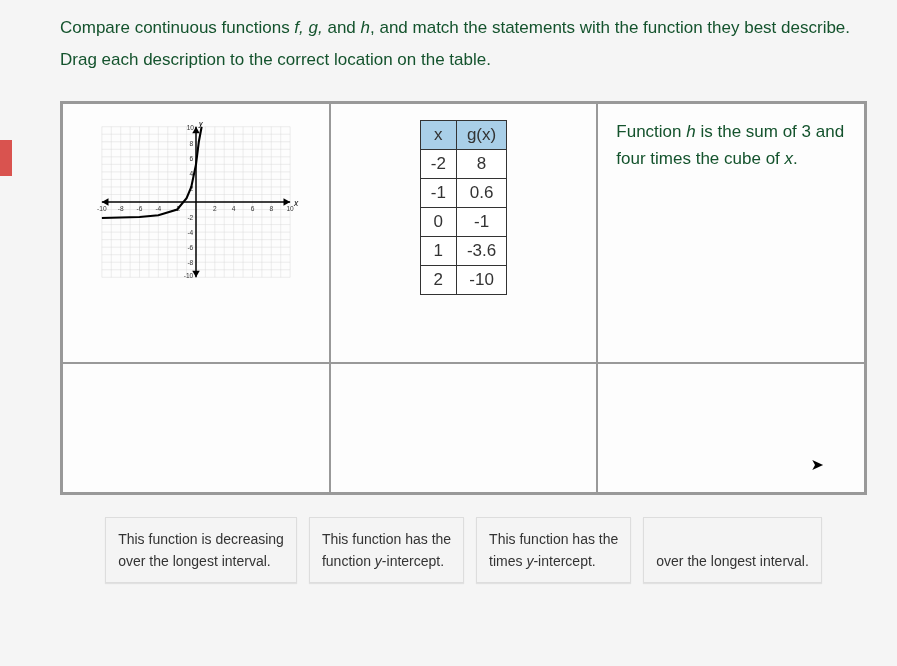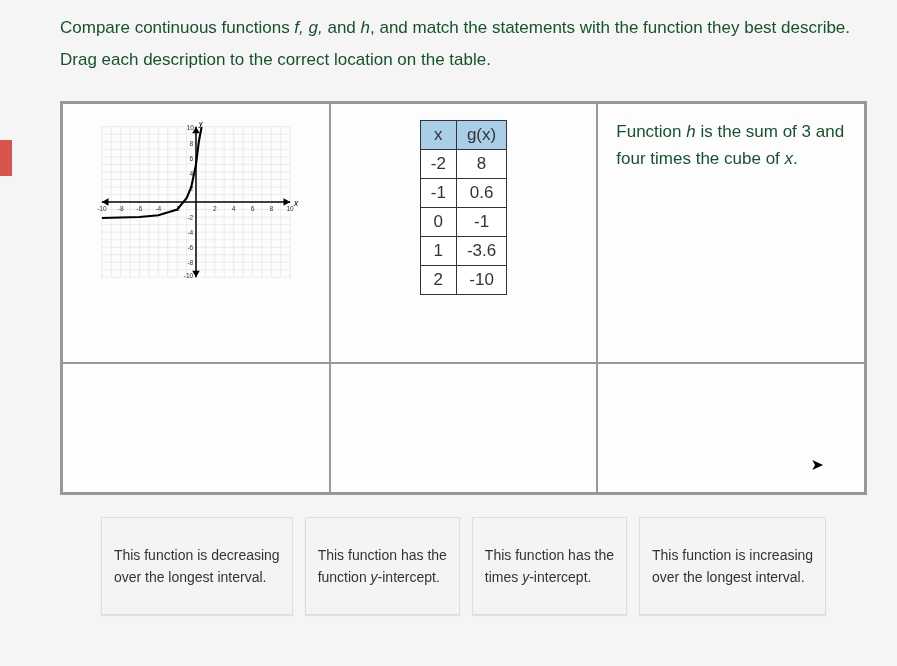--- a/index.html
+++ b/index.html
@@ -72,21 +72,21 @@
   .desc-text .fn { font-style: italic; }
   .drag-row {
     margin-top: 22px;
     display: flex;
     gap: 12px;
     justify-content: center;
   }
   .drag-tile {
     background: #f4f4f4;
     border: 1px solid #ddd;
-    padding: 26px 12px;
+    padding: 10px 12px;
     font-size: 14px;
     line-height: 1.6;
     color: #333;
     box-shadow: 0 1px 1px rgba(0,0,0,0.08);
     cursor: grab;
     text-align: left;
   }
   .drag-tile .fn { font-style: italic; }
   .cursor-arrow {
     position: absolute;
@@ -243,16 +243,16 @@
   </div>
   <div class="drag-tile">
     <span>This function has the</span><br>
     <span>function </span><span class="fn">y</span><span>-intercept.</span>
   </div>
   <div class="drag-tile">
     <span>This function has the</span><br>
     <span>times </span><span class="fn">y</span><span>-intercept.</span>
   </div>
   <div class="drag-tile">
-    <span>This function is increasing</span><br>
+    <br>
     <span>over the longest interval.</span>
   </div>
 </div>
 
 </body></html>

